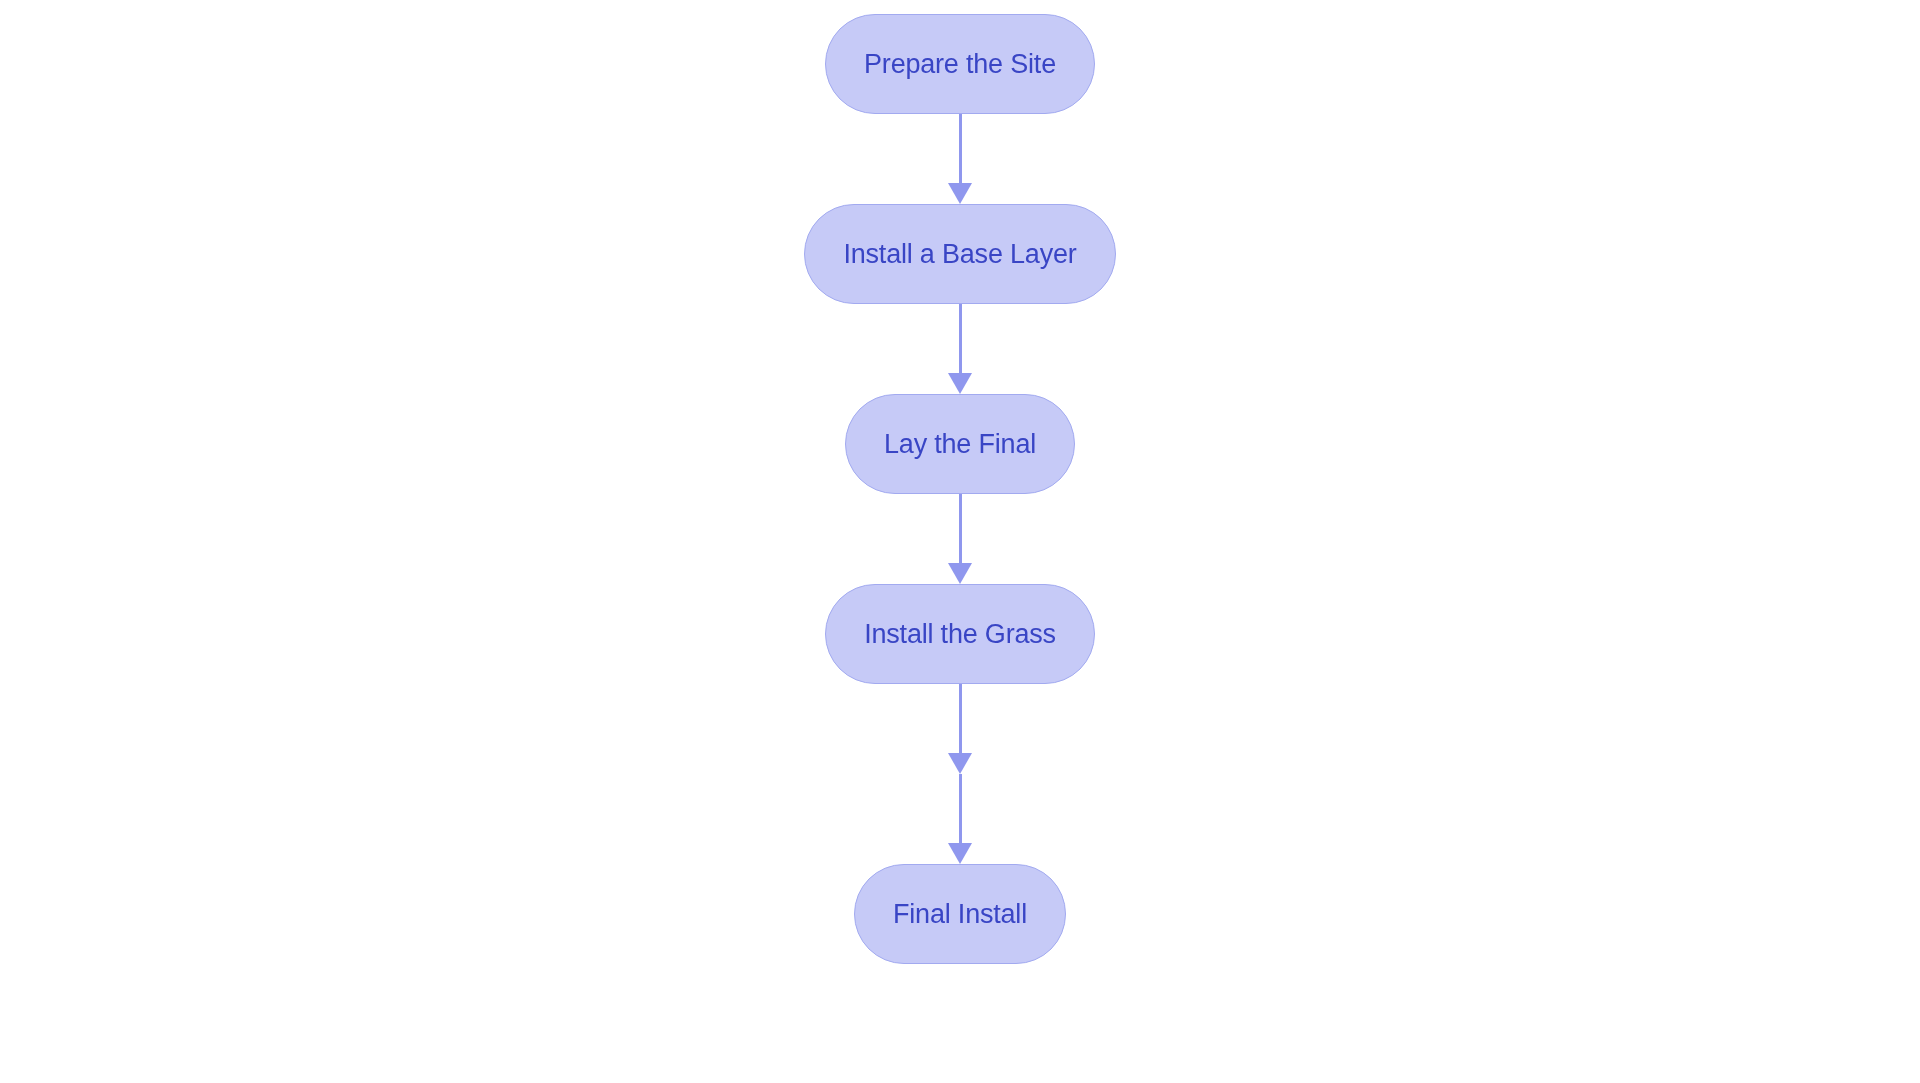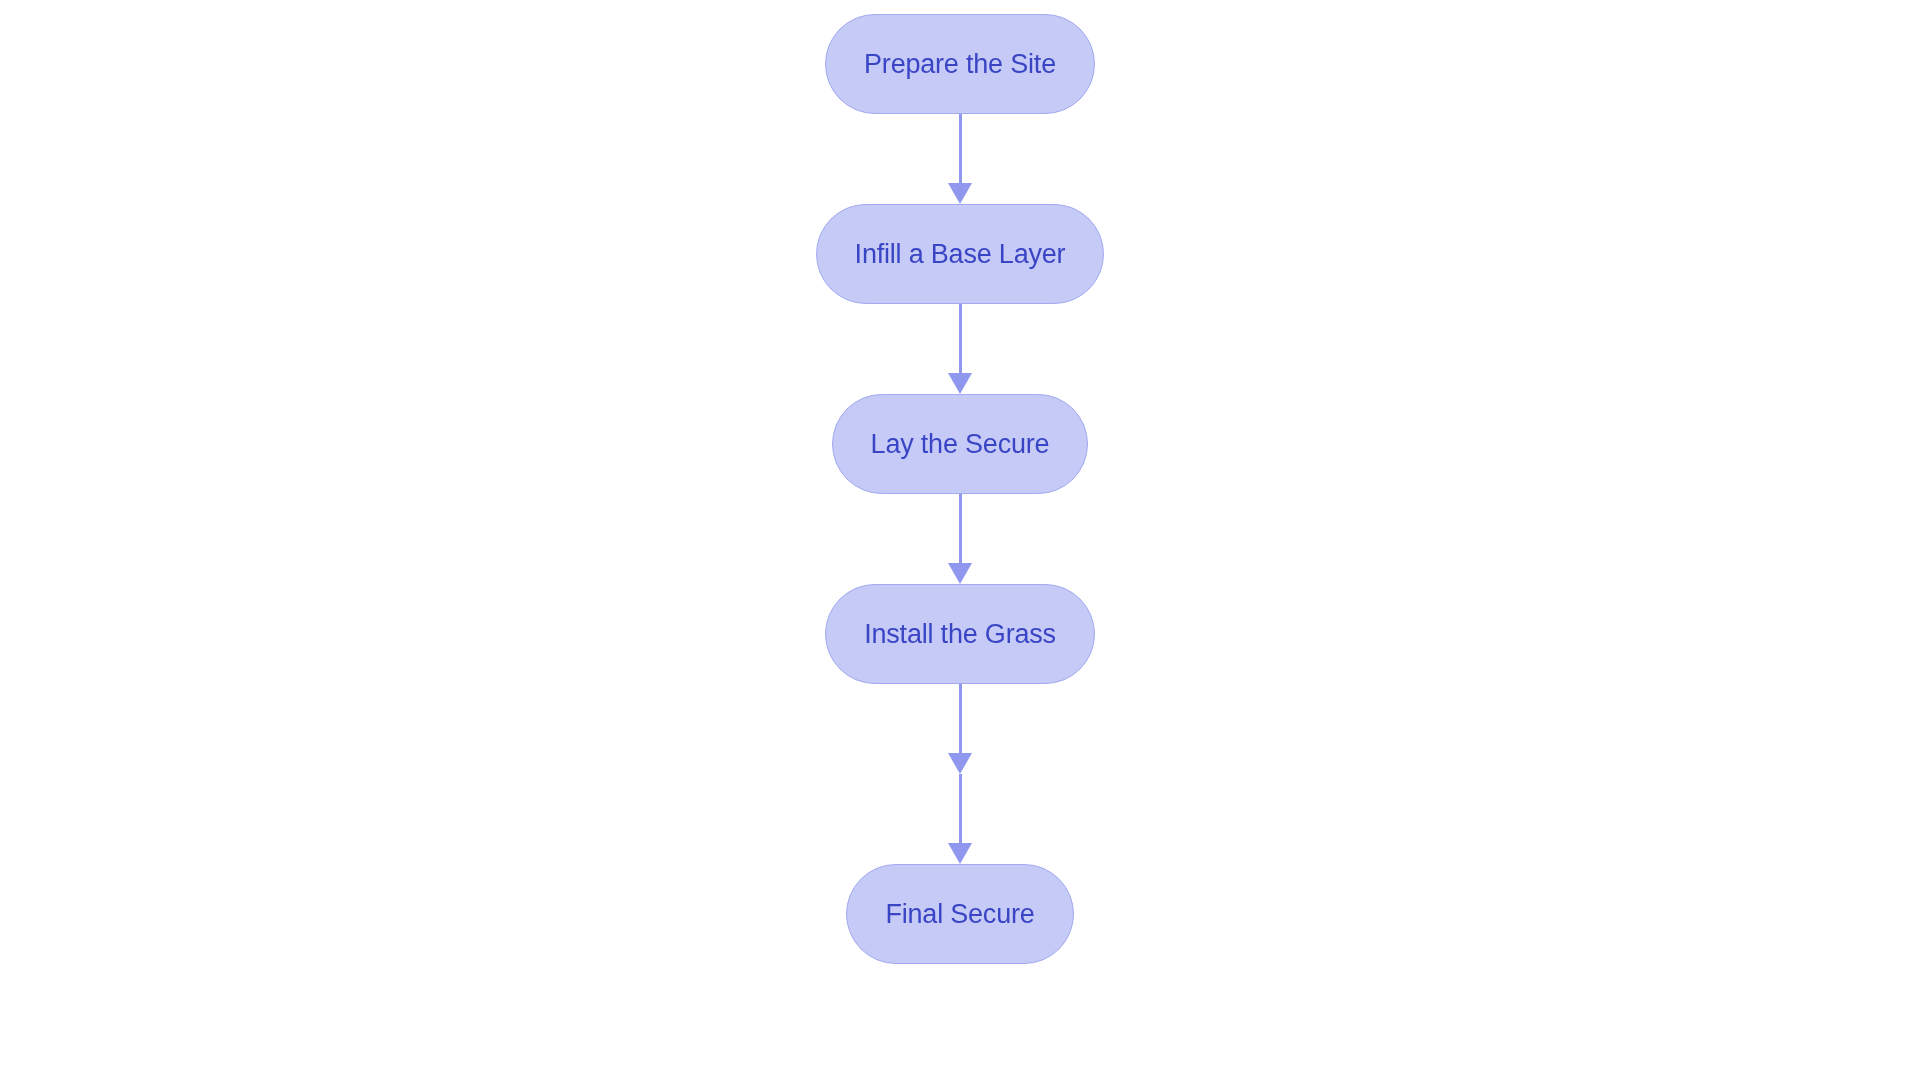--- a/index.html
+++ b/index.html
@@ -64,43 +64,43 @@
 <div class="canvas">
   <div class="flow">
 
     <div class="node">Prepare the Site</div>
 
     <div class="connector">
       <div class="arrow-line"></div>
       <div class="arrow-head"></div>
     </div>
 
-    <div class="node">Infill a Base Layer</div>
+    <div class="node">Install a Base Layer</div>
 
     <div class="connector">
       <div class="arrow-line"></div>
       <div class="arrow-head"></div>
     </div>
 
-    <div class="node">Lay the Secure</div>
+    <div class="node">Lay the Final</div>
 
     <div class="connector">
       <div class="arrow-line"></div>
       <div class="arrow-head"></div>
     </div>
 
     <div class="node">Install the Grass</div>
 
     <div class="connector">
       <div class="arrow-line"></div>
       <div class="arrow-head"></div>
     </div>
 
 
     <div class="connector">
       <div class="arrow-line"></div>
       <div class="arrow-head"></div>
     </div>
 
-    <div class="node">Final Secure</div>
+    <div class="node">Final Install</div>
 
   </div>
 </div>
 
 </body></html>

